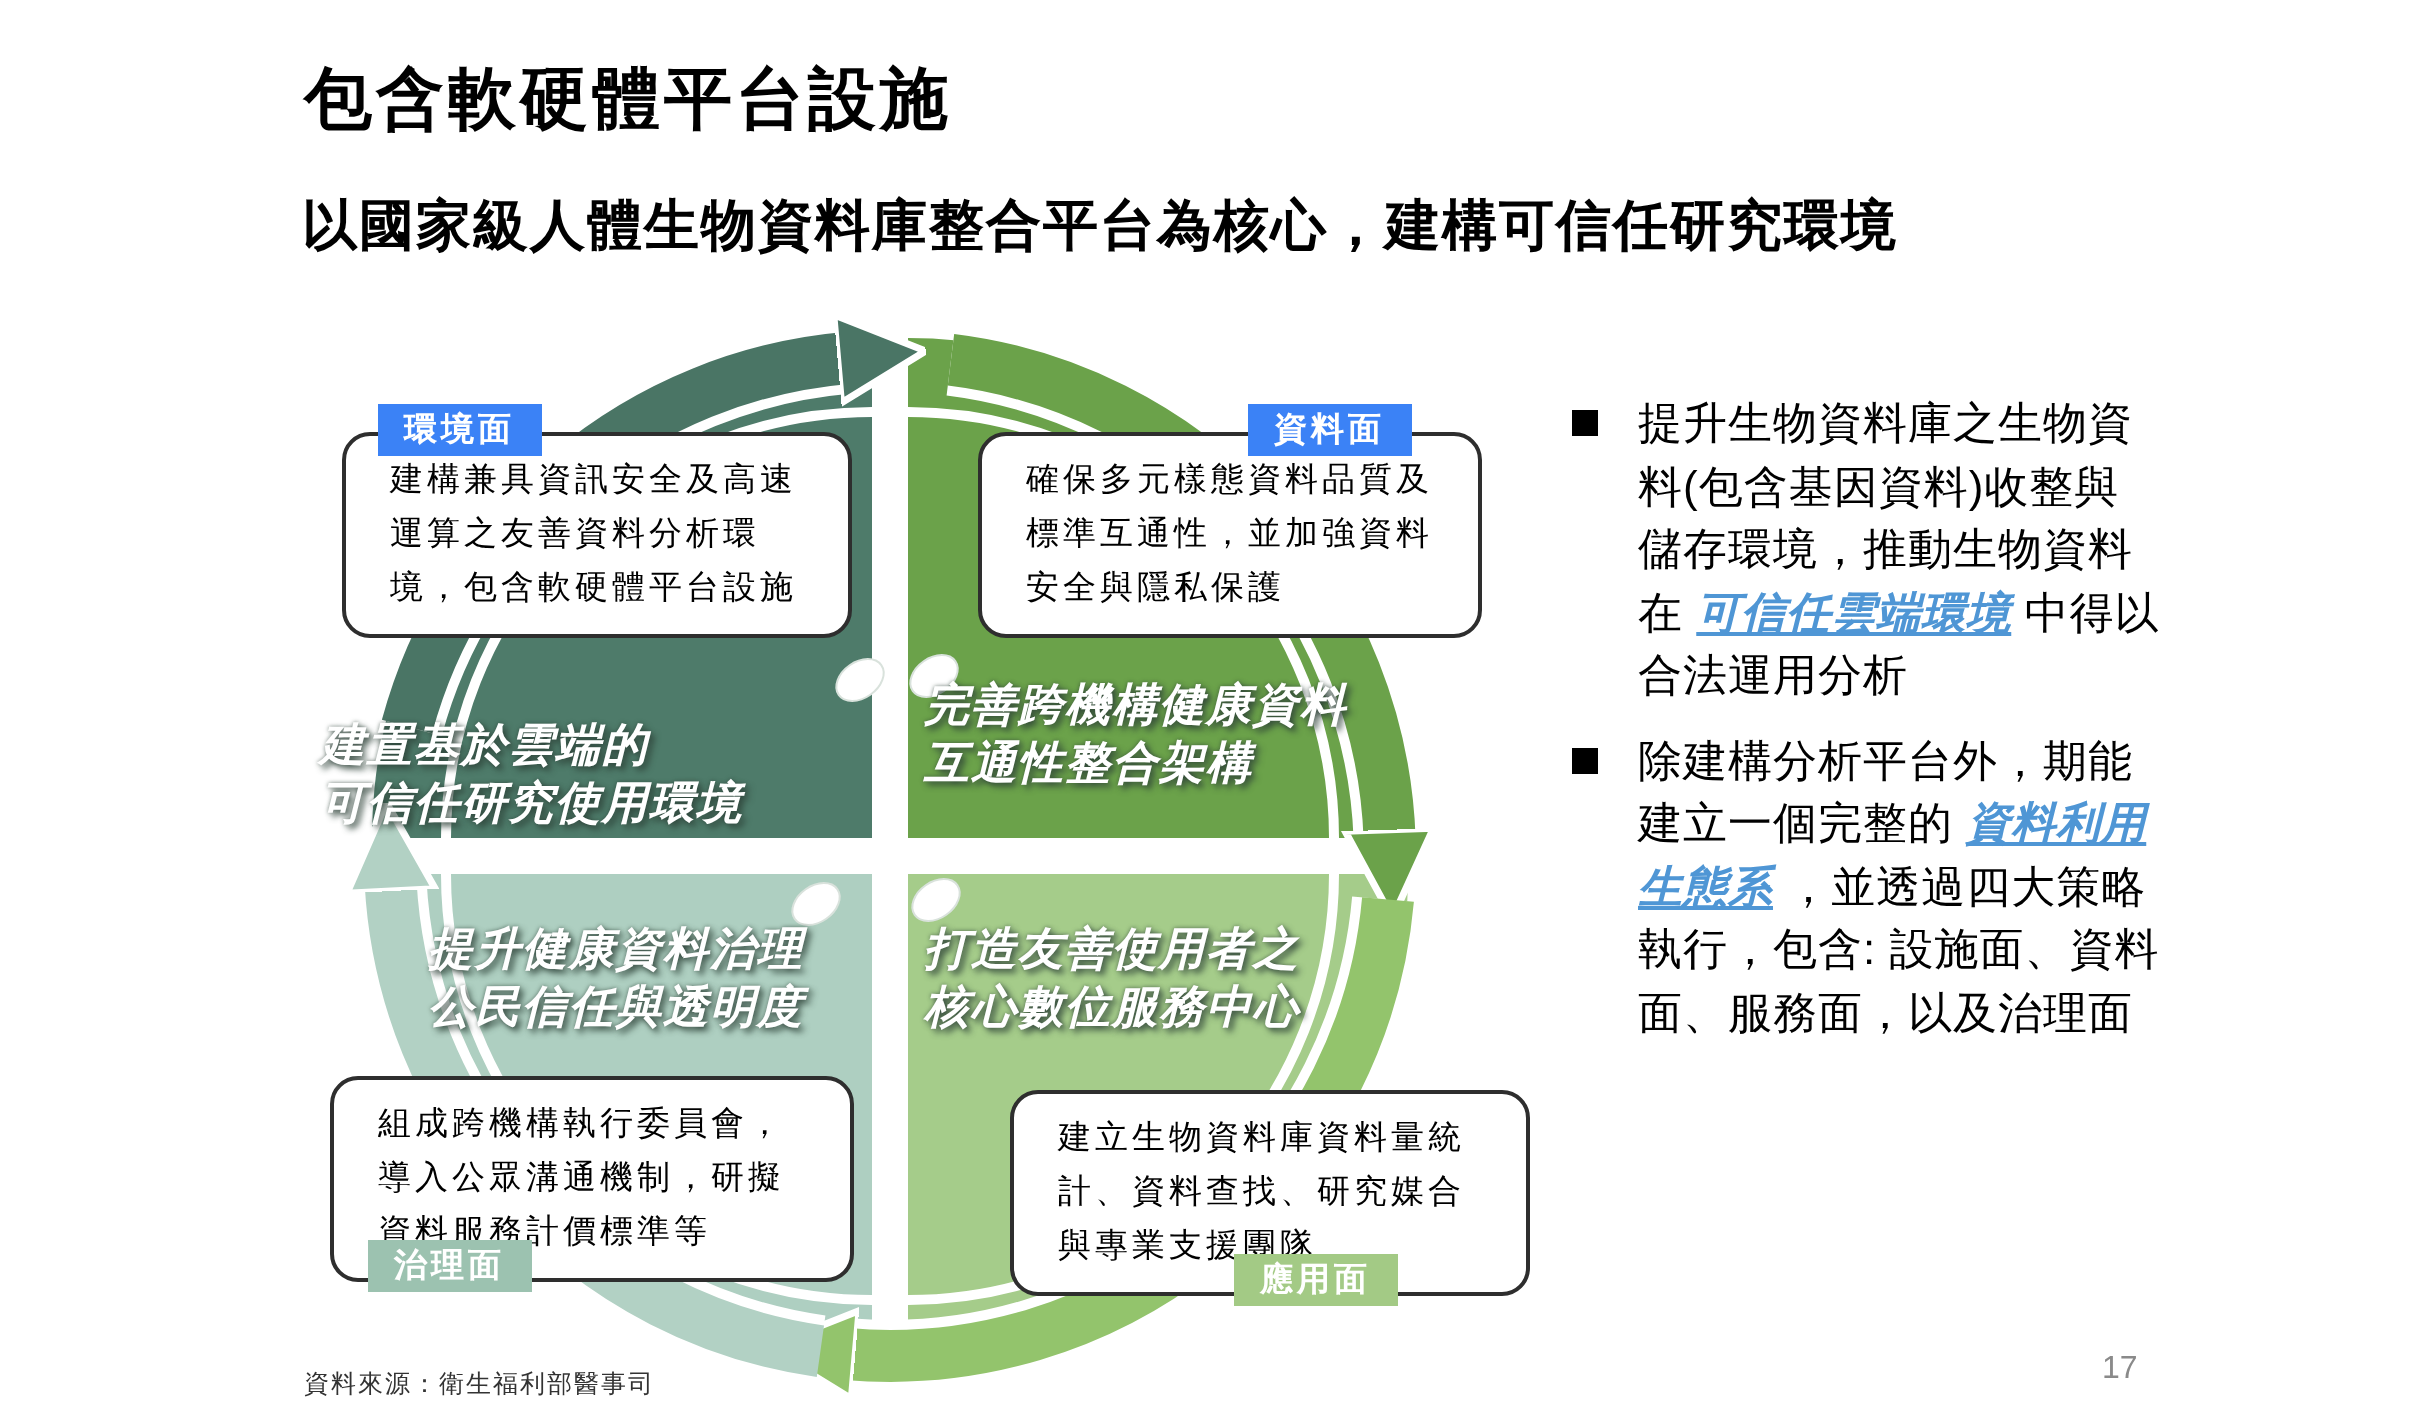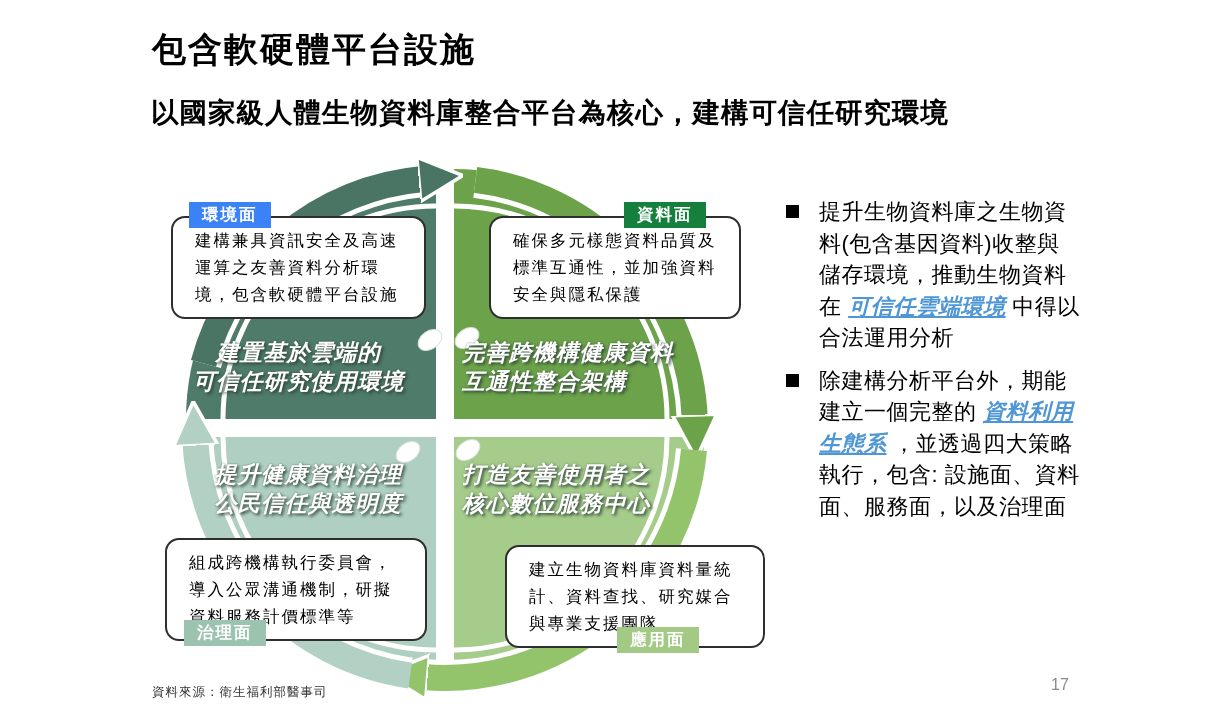--- a/index.html
+++ b/index.html
@@ -85,30 +85,30 @@
   <path d="M559 309.8 A250 250 0 0 1 288.2 537" fill="none" stroke-width="26" marker-end="url(#mh-app)" stroke="#93c46c"></path>
   <path d="M275.2 535.6 A250 250 0 0 1 60.3 301.1" fill="none" stroke-width="26" marker-end="url(#mh-gov)" stroke="#b2d1c4"></path>
 
   <ellipse cx="295" cy="200" rx="13" ry="9" fill="#ffffff" stroke="#d9e2dc" stroke-width="1" transform="rotate(-35 295 200)"></ellipse>
   <ellipse cx="332" cy="198" rx="13" ry="9" fill="#ffffff" stroke="#d9e2dc" stroke-width="1" transform="rotate(-35 332 198)"></ellipse>
   <ellipse cx="273" cy="312" rx="13" ry="9" fill="#ffffff" stroke="#d9e2dc" stroke-width="1" transform="rotate(-35 273 312)"></ellipse>
   <ellipse cx="333" cy="310" rx="13" ry="9" fill="#ffffff" stroke="#d9e2dc" stroke-width="1" transform="rotate(-35 333 310)"></ellipse>
 </svg>
 
 <span class="tag" style="left: 189px; top: 202px; background-color: #3b82f6;">環境面</span>
-<span class="tag" style="left: 624px; top: 202px; background-color: #15803d;">資料面</span>
+<span class="tag" style="left: 624px; top: 202px; background-color: #3b82f6;">資料面</span>
 <span class="tag" style="left: 184px; top: 620px; background-color: rgb(156, 194, 176);">治理面</span>
 <span class="tag" style="left: 617px; top: 627px; background-color: rgb(163, 202, 133);">應用面</span>
 
 <div class="callout" style="left:171px; top:216px; width:207px;">建構兼具資訊安全及高速運算之友善資料分析環境，包含軟硬體平台設施</div>
 <div class="callout" style="left:489px; top:216px; width:204px;">確保多元樣態資料品質及標準互通性，並加強資料安全與隱私保護</div>
 <div class="callout" style="left:165px; top:538px; width:214px;">組成跨機構執行委員會，導入公眾溝通機制，研擬資料服務計價標準等</div>
 <div class="callout" style="left:505px; top:545px; width:212px;">建立生物資料庫資料量統計、資料查找、研究媒合與專業支援團隊</div>
 
-<div class="headline" style="left:160px; top:338px; width:277px; text-align:center;">
+<div class="headline" style="left:160px; top:358px; width:277px; text-align:left;">
   <div>建置基於雲端的</div>
   <div>可信任研究使用環境</div>
 </div>
 <div class="headline" style="left:462px; top:338px; width:285px;">
   <div>完善跨機構健康資料</div>
   <div>互通性整合架構</div>
 </div>
 <div class="headline" style="left:172px; top:460px; width:272px; text-align:center;">
   <div>提升健康資料治理</div>
   <div>公民信任與透明度</div>

